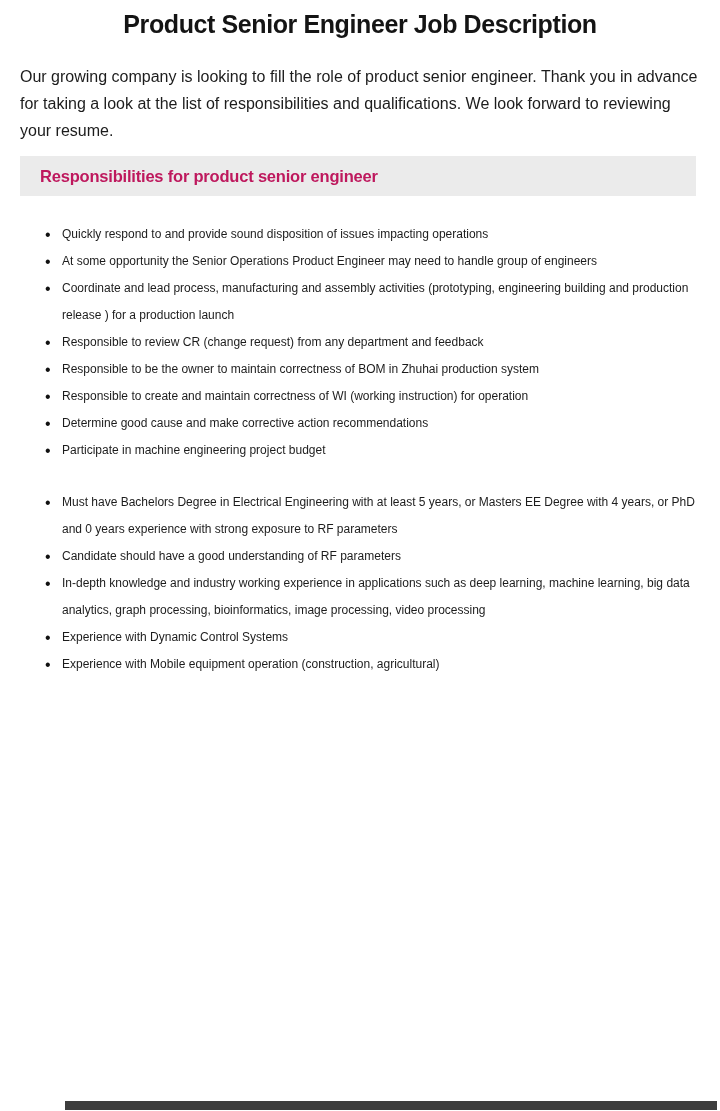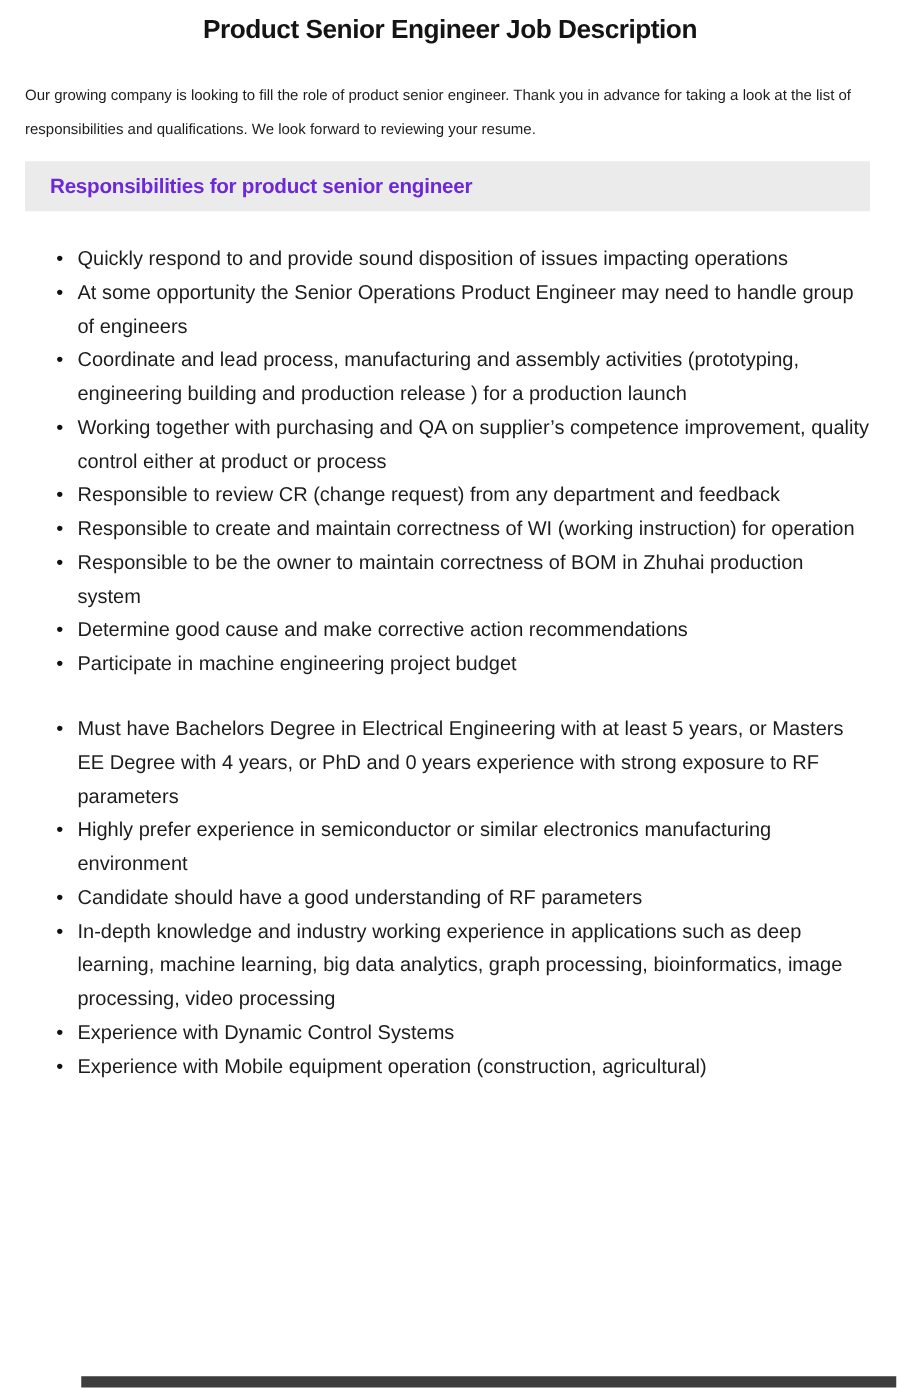--- a/index.html
+++ b/index.html
@@ -10,49 +10,49 @@
     color: #1c1c1c;
     position: relative;
     overflow: hidden;
   }
   .page { position: relative; width: 720px; height: 1111px; }
 
   .title {
     margin: 0;
     padding-top: 5px;
     text-align: center;
-    font-size: 21px;
+    font-size: 25px;
     line-height: 38px;
     font-weight: bold;
     letter-spacing: -0.4px;
     color: #141414;
   }
 
   .intro {
     margin: 20px 22px 0 20px;
-    font-size: 12px;
+    font-size: 16px;
     line-height: 27px;
     color: #1c1c1c;
   }
 
   .section-header {
     margin: 12px 24px 0 20px;
     background: #ebebeb;
     padding: 11px 20px 10px 20px;
     font-size: 16.5px;
     font-weight: bold;
     letter-spacing: -0.2px;
-    color: #6d28d9;
+    color: #be185d;
   }
 
   ul.bullets {
     margin: 25px 24px 0 0;
     padding: 0 0 0 62px;
     list-style: none;
-    font-size: 16px;
+    font-size: 12px;
     line-height: 27px;
     color: #1c1c1c;
   }
   ul.bullets li { position: relative; }
   ul.bullets li::before {
     content: "\2022";
     position: absolute;
     left: -17px;
     top: 0;
     font-size: 16px;
@@ -78,32 +78,30 @@
   <p class="intro">Our growing company is looking to fill the role of product senior engineer. Thank you in advance for taking a look at the list of responsibilities and qualifications. We look forward to reviewing your resume.</p>
 
   <div class="section-header">
     <span>Responsibilities for product senior engineer</span>
   </div>
 
   <ul class="bullets">
     <li>Quickly respond to and provide sound disposition of issues impacting operations</li>
     <li>At some opportunity the Senior Operations Product Engineer may need to handle group of engineers</li>
     <li>Coordinate and lead process, manufacturing and assembly activities (prototyping, engineering building and production release ) for a production launch</li>
-    <li>Working together with purchasing and QA on supplier’s competence improvement, quality control either at product or process</li>
     <li>Responsible to review CR (change request) from any department and feedback</li>
+    <li>Responsible to be the owner to maintain correctness of BOM in Zhuhai production system</li>
     <li>Responsible to create and maintain correctness of WI (working instruction) for operation</li>
-    <li>Responsible to be the owner to maintain correctness of BOM in Zhuhai production system</li>
     <li>Determine good cause and make corrective action recommendations</li>
     <li>Participate in machine engineering project budget</li>
   </ul>
 
 
   <ul class="bullets">
     <li>Must have Bachelors Degree in Electrical Engineering with at least 5 years, or Masters EE Degree with 4 years, or PhD and 0 years experience with strong exposure to RF parameters</li>
-    <li>Highly prefer experience in semiconductor or similar electronics manufacturing environment</li>
     <li>Candidate should have a good understanding of RF parameters</li>
     <li>In-depth knowledge and industry working experience in applications such as deep learning, machine learning, big data analytics, graph processing, bioinformatics, image processing, video processing</li>
     <li>Experience with Dynamic Control Systems</li>
     <li>Experience with Mobile equipment operation (construction, agricultural)</li>
   </ul>
 
   <div class="bottom-bar"></div>
 
 </div>
 

